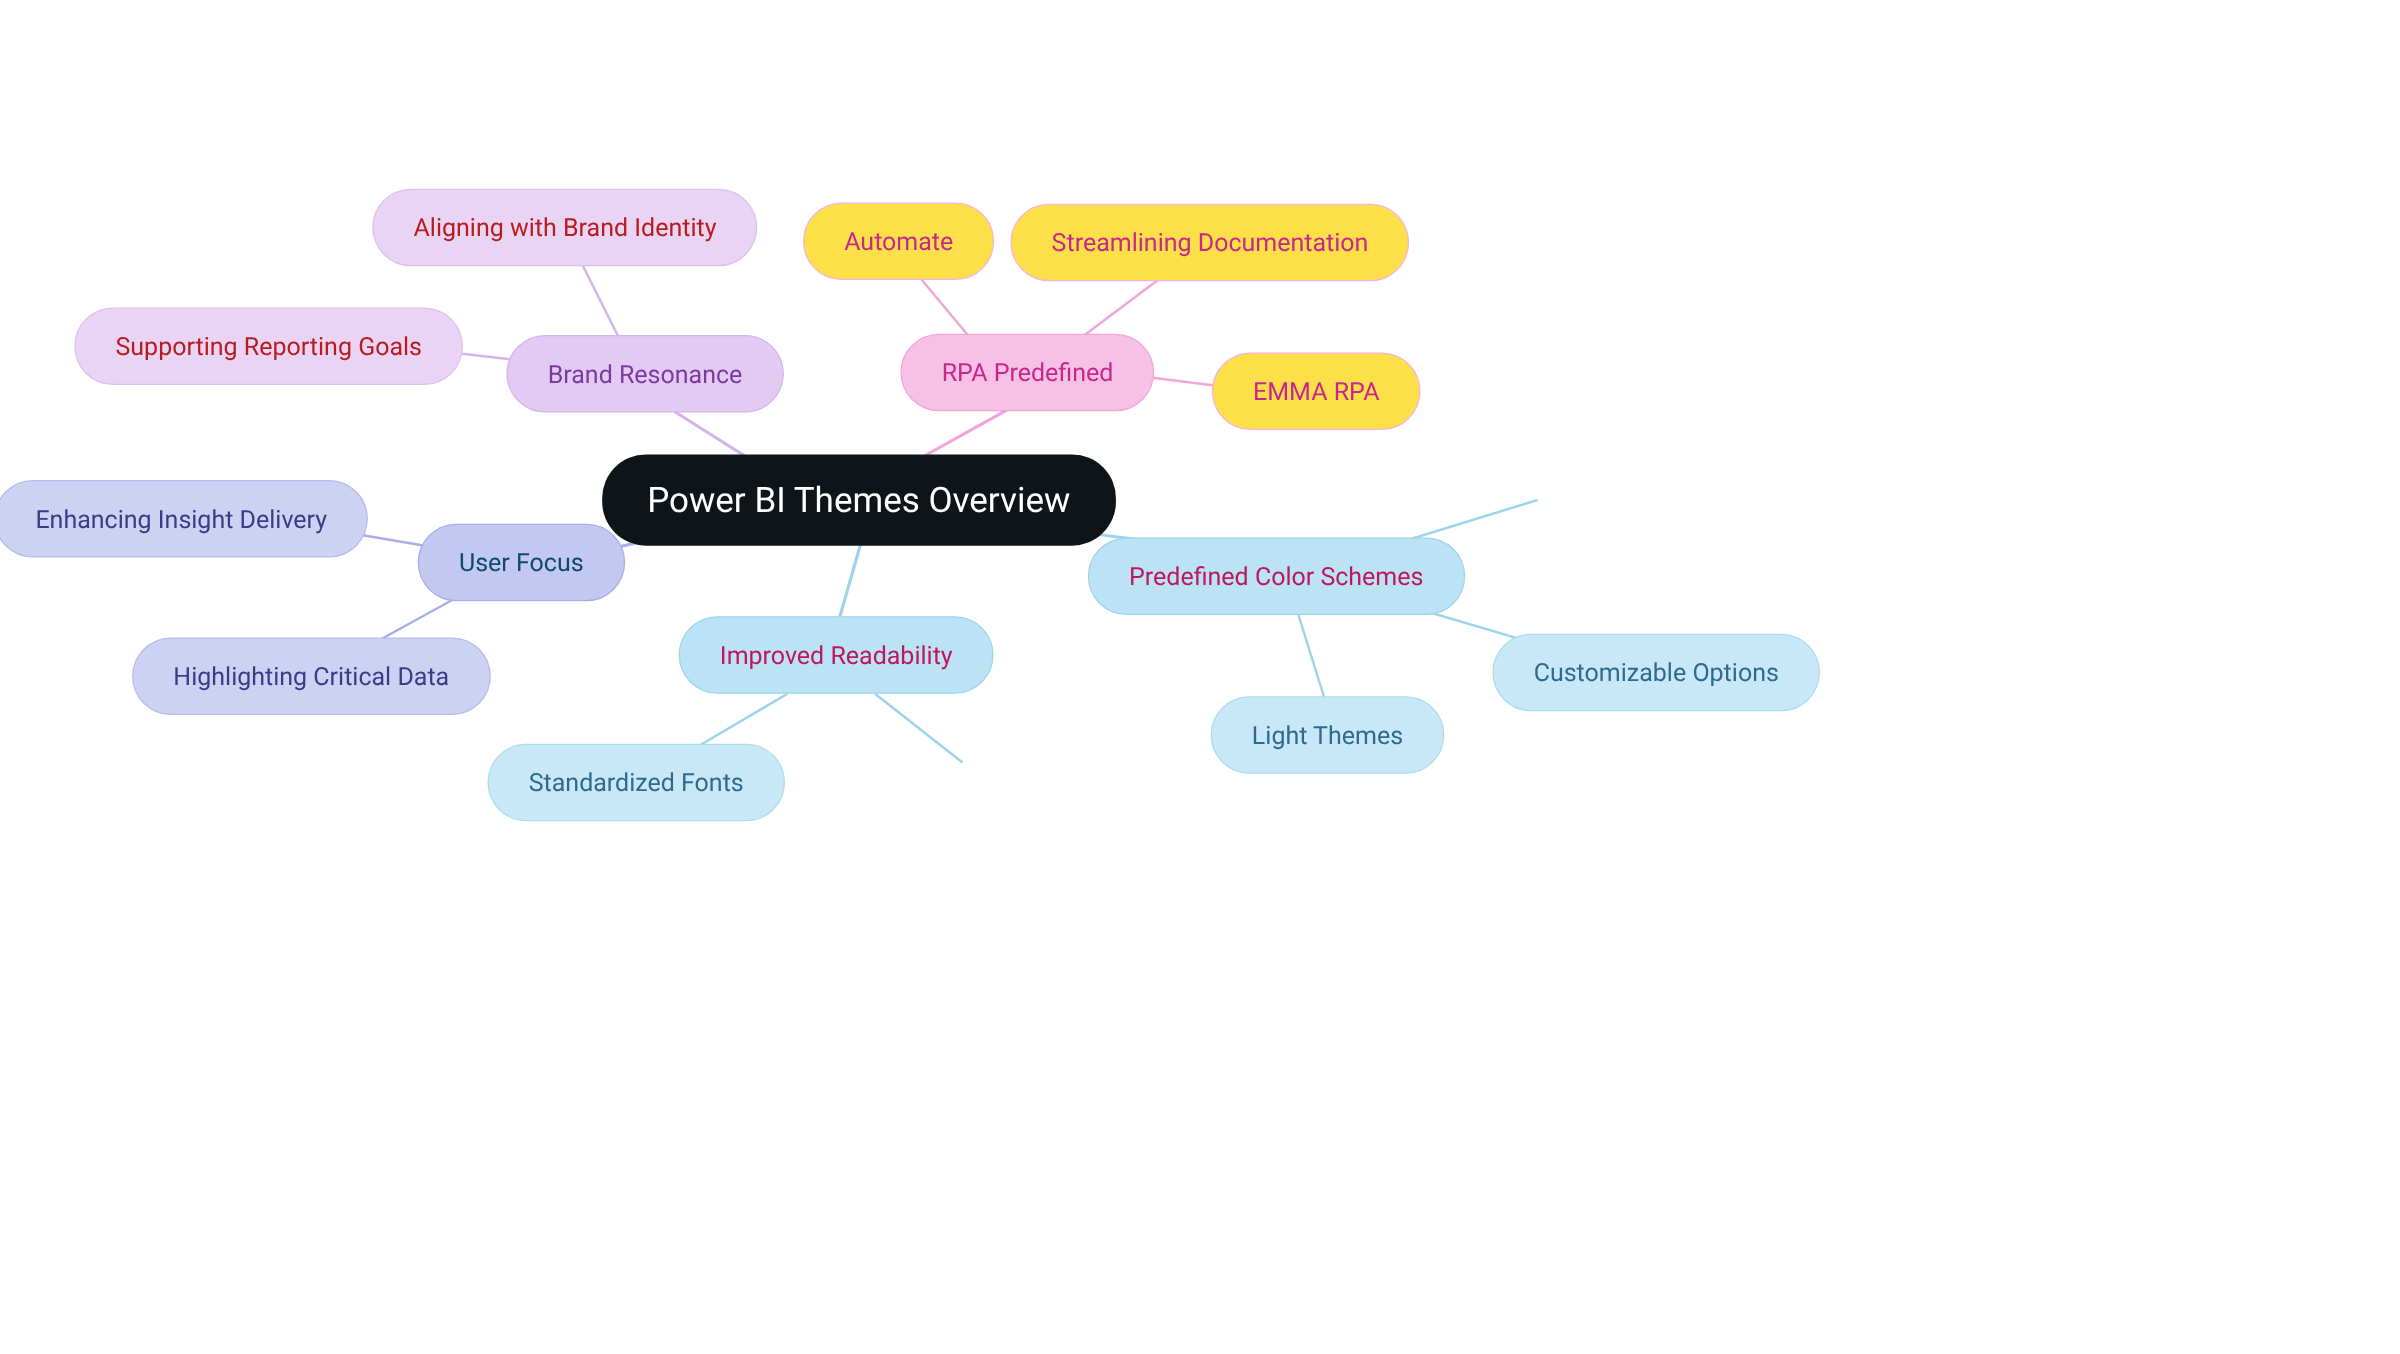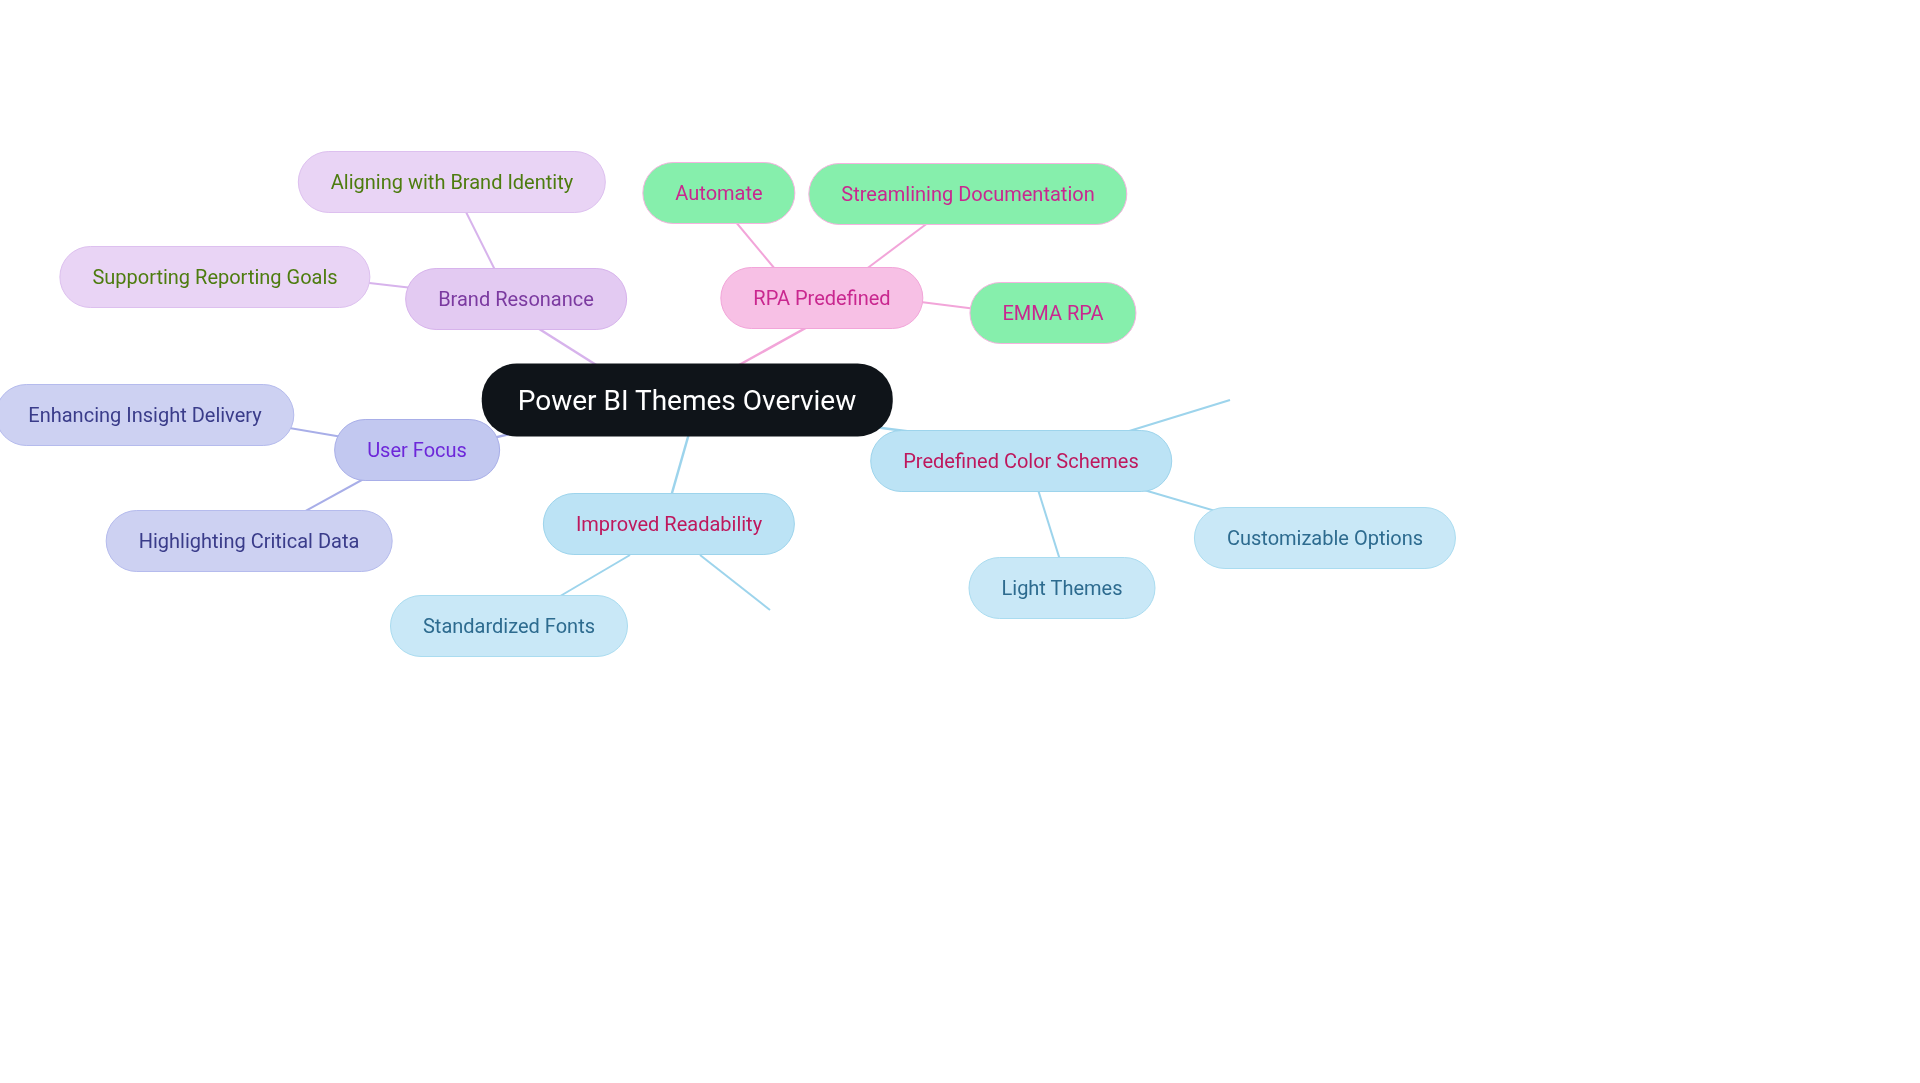--- a/index.html
+++ b/index.html
@@ -51,45 +51,45 @@
       border: 1px solid #9dd4ec;
       justify-content: flex-end;
     }
     .node-blue-light {
       background: #c9e8f7;
       color: #2d6b8f;
       border: 1px solid #aadcf0;
     }
     .node-purple {
       background: #c2c8f0;
-      color: #6d28d9;
+      color: #0c4a6e;
       border: 1px solid #a8aee8;
     }
     .node-purple-light {
       background: #cdd1f2;
       color: #3a3c8a;
       border: 1px solid #b5bbed;
     }
     .node-lavender {
       background: #e3caf2;
       color: #7b3aa0;
       border: 1px solid #d7b3ec;
     }
     .node-lavender-light {
       background: #e9d4f5;
-      color: #4d7c0f;
+      color: #b91c1c;
       border: 1px solid #ddc0ef;
     }
     .node-pink {
       background: #f7c0e5;
       color: #c9278f;
       border: 1px solid #f2a5d9;
     }
     .node-pink-light {
-      background: #86efac;
+      background: #fde047;
       color: #c9278f;
       border: 1px solid #f5b3df;
       justify-content: flex-end;
     }
   </style>
 </head>
 <body>
 
 <div class="canvas">
   <svg class="connections">

